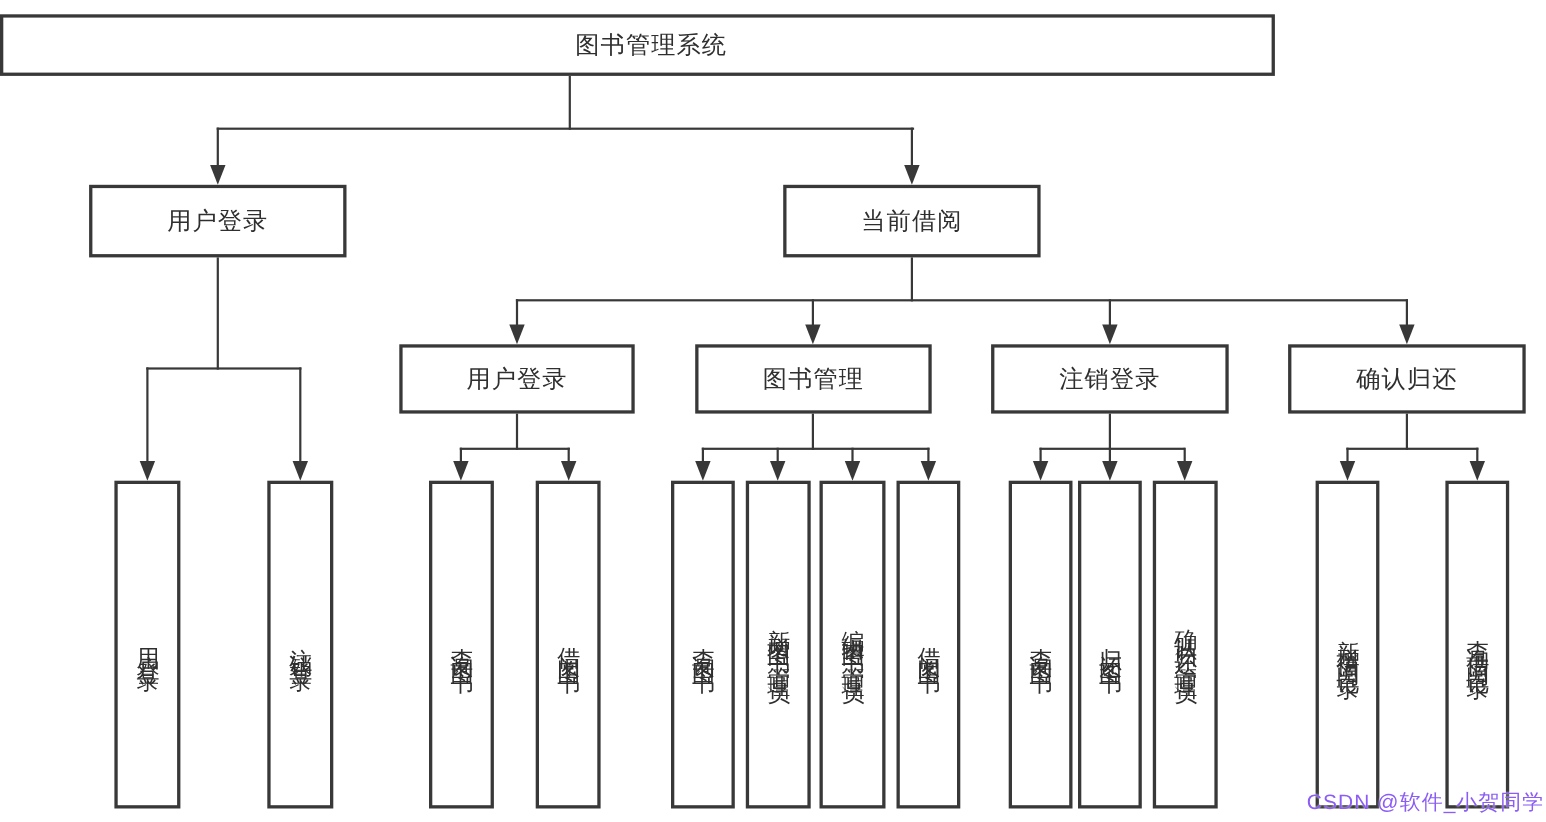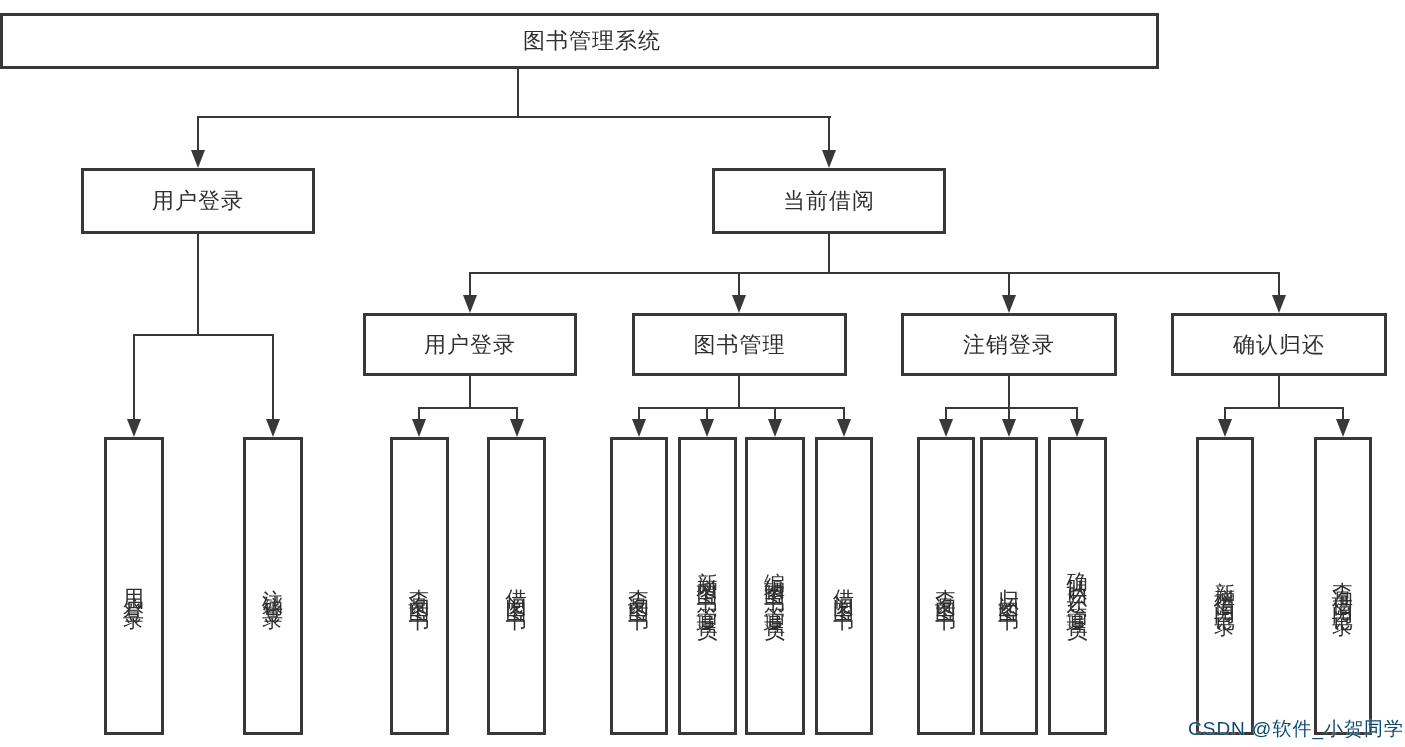--- a/index.html
+++ b/index.html
@@ -48,21 +48,21 @@
     border-left: 7px solid transparent;
     border-right: 7px solid transparent;
     border-top: 18px solid #383838;
     z-index: 1;
   }
   .watermark {
     position: absolute;
     left: 1188px;
     top: 716px;
     font-size: 19px;
-    color: #0c4a6e;
+    color: #8b5cf6;
     letter-spacing: 1px;
     white-space: nowrap;
     z-index: 10;
     text-shadow: 0 0 2px #ffffff;
   }
 </style>
 </head>
 <body>
 
 <div id="canvas">

